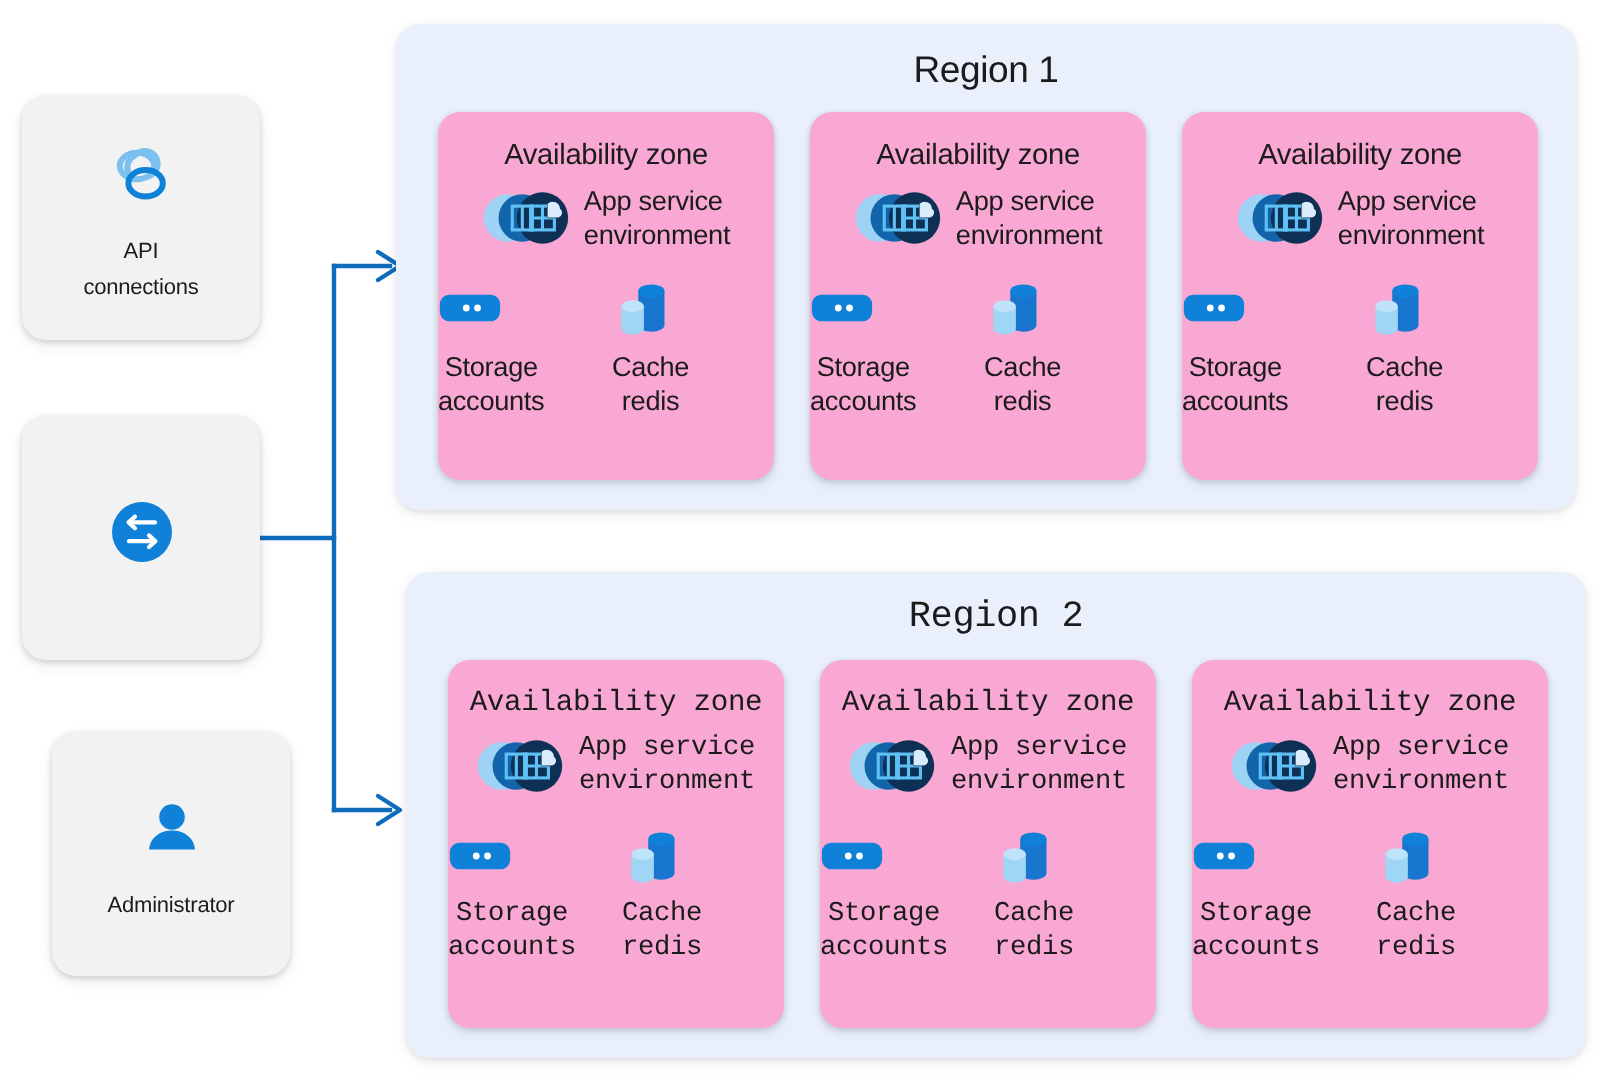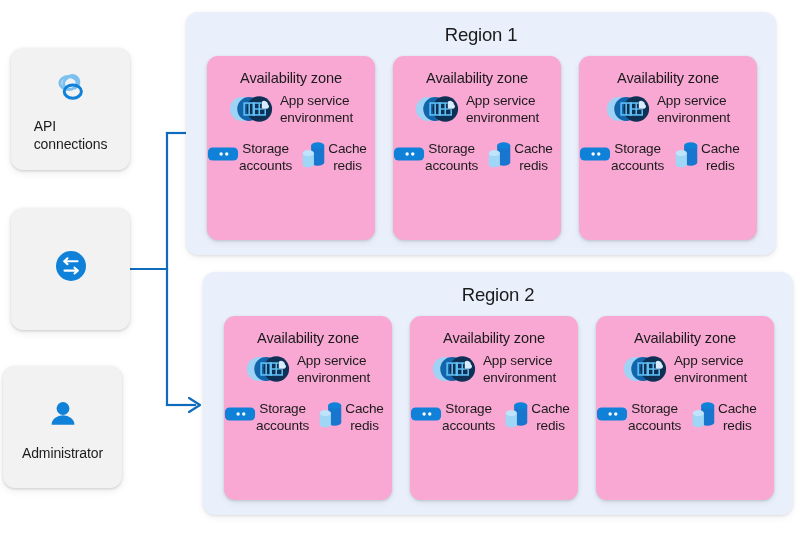--- a/index.html
+++ b/index.html
@@ -25,23 +25,23 @@
     align-items:center;
     justify-content:center;
     box-sizing:border-box;
   }
   .actor-icon{
     width:44px;height:44px;
     display:flex;align-items:center;justify-content:center;
     margin-bottom:7px;
   }
   .actor-label{
-    font-size:14px;
+    font-size:11px;
     line-height:18px;
-    text-align:left;
+    text-align:center;
     color:#1b1b1b;
     white-space:pre-line;
     letter-spacing:-0.1px;
   }
 
   
   .region-panel{
     position:absolute;
     background:#e9effb;
     border-radius:12px;
@@ -92,22 +92,22 @@
   .svc-row{
     display:flex;
     justify-content:center;
     align-items:flex-start;
     margin-top:12px;
     gap:6px;
   }
   .svc{
     flex:1 1 0;
     display:flex;
-    flex-direction:row;
-    align-items:center;
+    flex-direction:column;
+    align-items:flex-start;
   }
   .svc-icon{
     height:32px;
     display:flex;align-items:center;justify-content:center;
     margin-bottom:5px;
   }
   .svc-label{
     font-size:13.6px;
     line-height:17px;
     text-align:center;
@@ -163,31 +163,31 @@
         <g stroke="#ffffff" stroke-width="2.1" fill="none" stroke-linecap="round" stroke-linejoin="round">
           <path d="M25.5 14.2 H12.5"></path>
           <polyline points="15.5,11.3 12.3,14.2 15.5,17.1"></polyline>
           <path d="M12.5 23.6 H25.5"></path>
           <polyline points="22.5,20.7 25.7,23.6 22.5,26.5"></polyline>
         </g>
       </svg>
     </span>
   </div>
 
-  <div class="actor-card" style="left:3px;top:366px;height:122px;">
+  <div class="actor-card" style="left:26px;top:366px;height:122px;">
     <span class="actor-icon">
       <svg width="36" height="36" viewBox="0 0 36 36">
         <circle cx="18" cy="11.5" r="6.4" fill="#0f81d8"></circle>
         <path d="M6.6 27.8 a11.4 9.6 0 0 1 22.8 0 z" fill="#0f81d8"></path>
       </svg>
     </span>
     <span class="actor-label">Administrator</span>
   </div>
 
-  <div class="region-panel" style="left:186px;top:12px;width:590px;height:243px;">
+  <div class="region-panel" style="left:198px;top:12px;width:590px;height:243px;">
     <div class="region-title">Region 1</div>
 
     <div class="az-card" style="left:21px;top:44px;width:168px;height:184px;">
       <div class="az-title">Availability zone</div>
       <div class="ase-row">
         <span class="ase-icon">
           <svg width="44" height="34" viewBox="0 0 48 36">
             <circle cx="14" cy="18" r="13" fill="#9ed3f6"></circle>
             <circle cx="22" cy="18" r="13" fill="#1365ab"></circle>
             <circle cx="33" cy="18" r="14" fill="#0f3055"></circle>
@@ -327,21 +327,21 @@
               <ellipse cx="11" cy="16" rx="6" ry="3.2" fill="#bfe3fa"></ellipse>
             </svg>
           </span>
           <span class="svc-label">Cache
 redis</span>
         </div>
       </div>
     </div>
   </div>
 
-  <div class="region-panel" style="left:203px;top:272px;width:590px;height:243px;">
+  <div class="region-panel" style="left:203px;top:286px;width:590px;height:243px;font-family:Liberation Mono, monospace;">
     <div class="region-title">Region 2</div>
 
     <div class="az-card" style="left:21px;top:44px;width:168px;height:184px;">
       <div class="az-title">Availability zone</div>
       <div class="ase-row">
         <span class="ase-icon">
           <svg width="44" height="34" viewBox="0 0 48 36">
             <circle cx="14" cy="18" r="13" fill="#9ed3f6"></circle>
             <circle cx="22" cy="18" r="13" fill="#1365ab"></circle>
             <circle cx="33" cy="18" r="14" fill="#0f3055"></circle>

